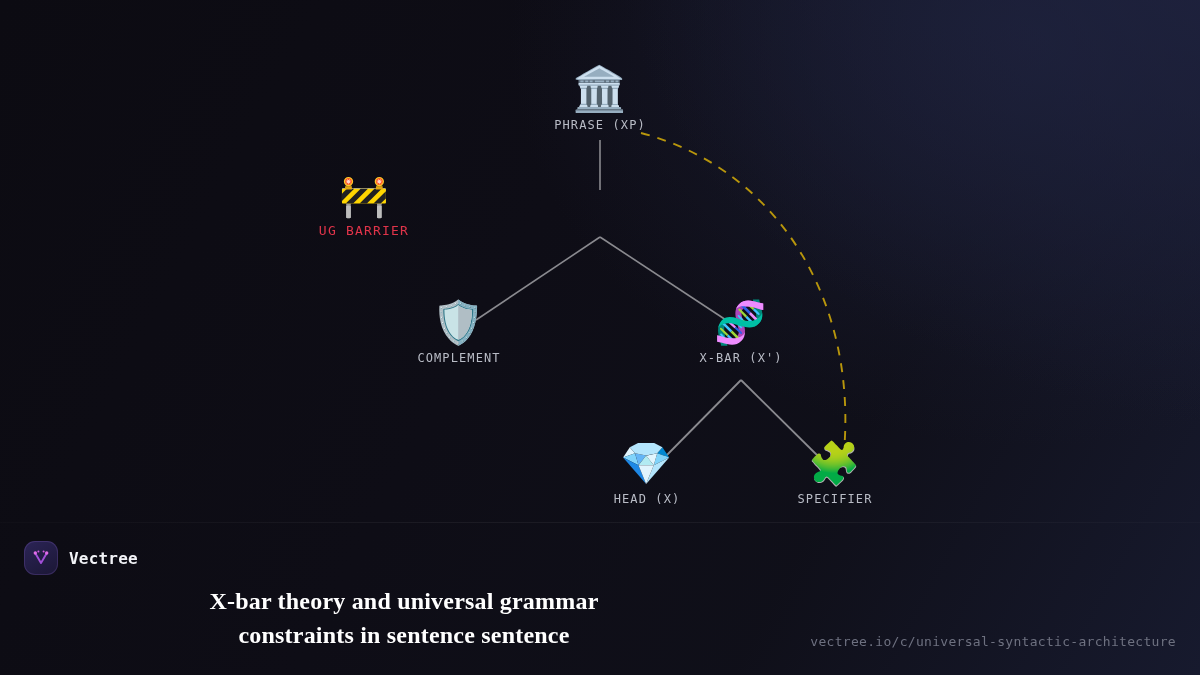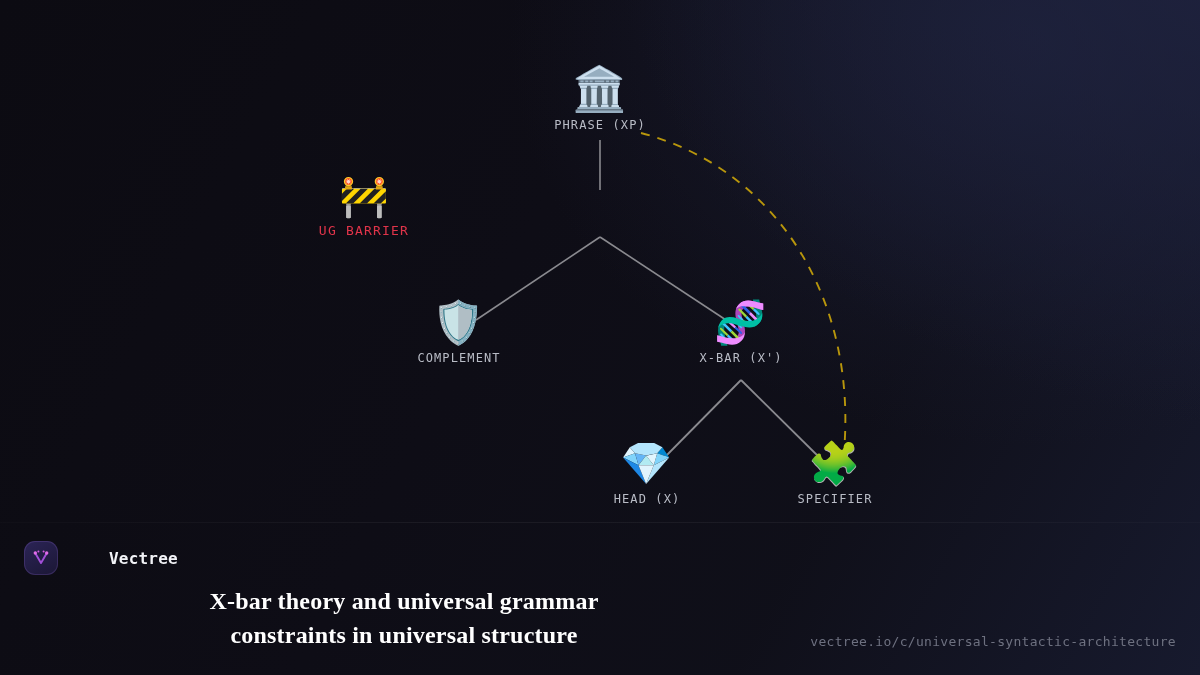--- a/index.html
+++ b/index.html
@@ -79,21 +79,20 @@
     background: linear-gradient(150deg, #2b2456 0%, #241e47 45%, #1b1735 100%);
     box-shadow: inset 0 0 0 1px rgba(150,110,220,0.22);
     display: flex; align-items: center; justify-content: center;
   }
   #brand-name {
     font-family: "DejaVu Sans Mono", "Liberation Mono", monospace;
     font-size: 16px;
     font-weight: bold;
     color: #f2f3f7;
     letter-spacing: 0.2px;
-    margin-left: 40px;
   }
   #headline {
     position: absolute;
     left: 24px;
     top: 62px;
     width: 760px;
     font-family: Liberation Serif, serif;
     font-size: 24px;
     font-weight: bold;
     line-height: 34px;
@@ -170,19 +169,19 @@
           <circle cx="16.7" cy="6.0" r="1.7" fill="#e06ce8"></circle>
           <circle cx="8.4" cy="4.6" r="1.0" fill="#d45ae0"></circle>
           <circle cx="13.6" cy="4.6" r="1.0" fill="#d45ae0"></circle>
         </svg>
       </div>
       <div id="brand-name">Vectree</div>
     </div>
 
     <div id="headline">
       <div>X-bar theory and universal grammar</div>
-      <div>constraints in universal structure</div>
+      <div>constraints in sentence sentence</div>
     </div>
 
     <div id="source-url">vectree.io/c/universal-syntactic-architecture</div>
   </div>
 
 </div>
 
 </body></html>

